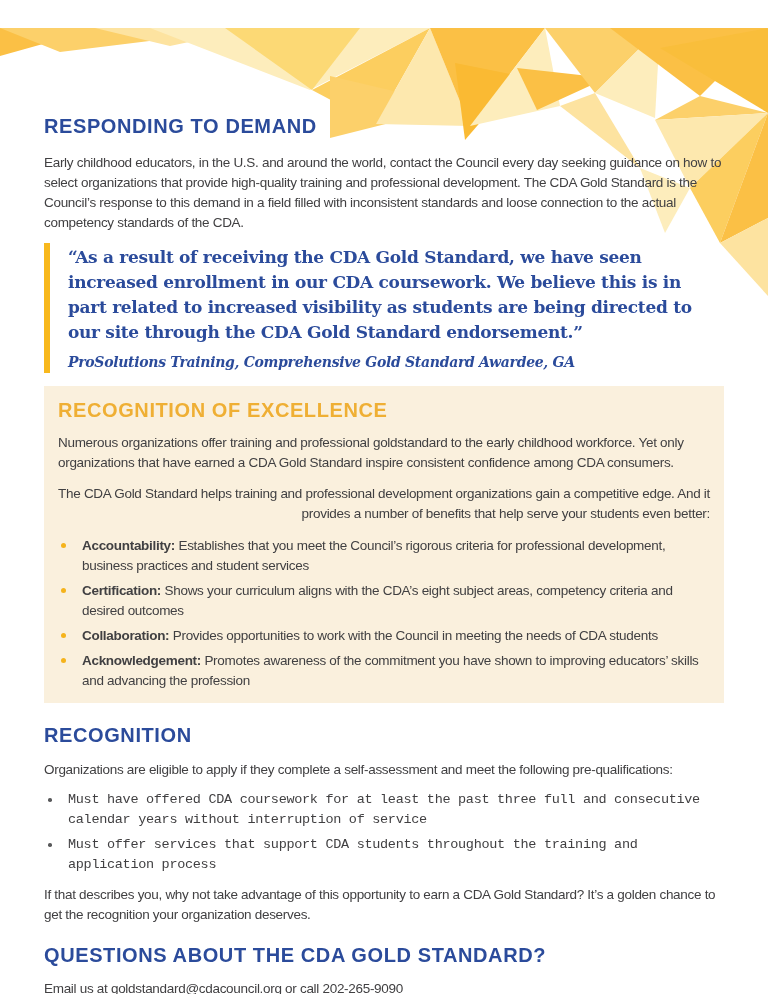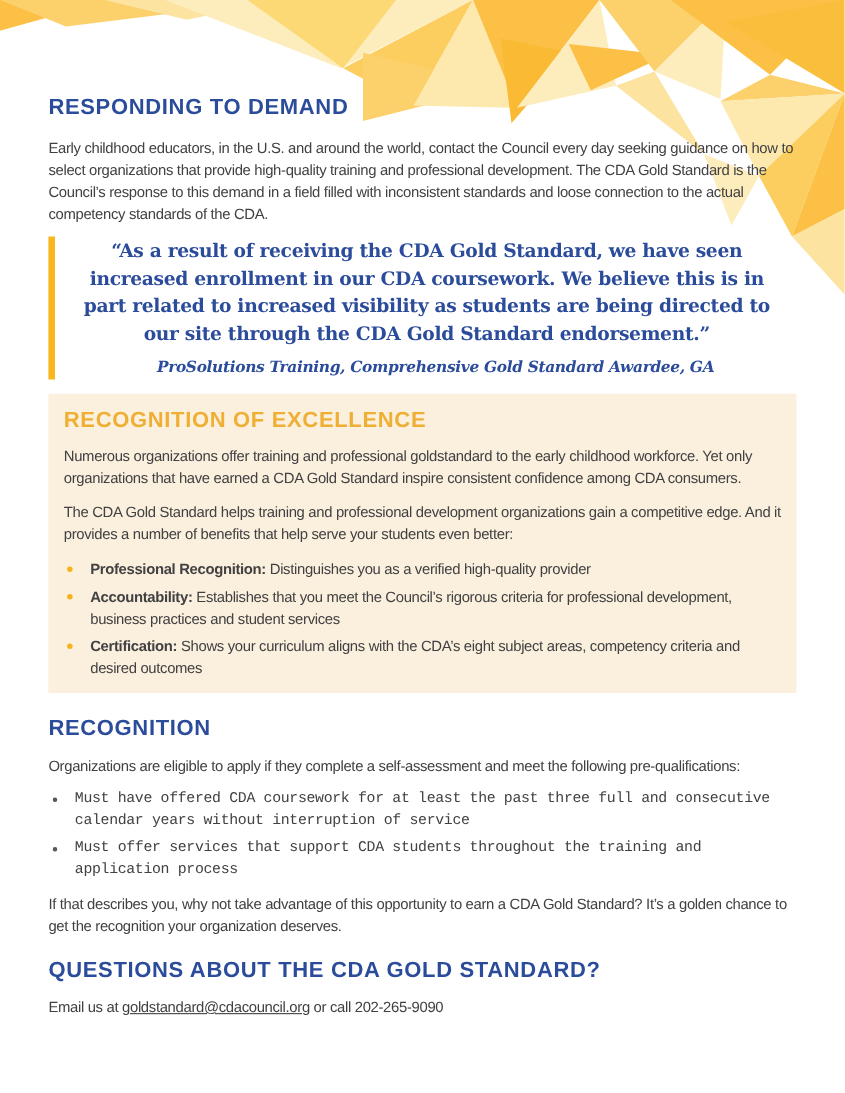--- a/index.html
+++ b/index.html
@@ -9,20 +9,21 @@
     height: 994px;
     overflow: hidden;
     background: #ffffff;
     font-family: "Liberation Sans", "DejaVu Sans", sans-serif;
   }
   .page {
     position: relative;
     width: 768px;
     height: 752px;
     background: #ffffff;
+    margin-top: 28px;
   }
   .banner {
     position: absolute;
     top: 0;
     left: 0;
     z-index: 0;
     pointer-events: none;
   }
   .content {
     position: relative;
@@ -43,21 +44,20 @@
     color: var(--heading-blue, #2B4B9B);
   }
   h1.h-elig { margin: 20px 0 13px 0; }
   h1.h-questions { margin: 18px 0 12px 0; }
   p.body-para { margin: 0 0 10px 0; }
   
   blockquote {
     margin: 0;
     padding: 2px 0 2px 18px;
     border-left: 6px solid var(--gold-bar, #F8B81D);
-    text-align: center;
   }
   .quote-text {
     margin: 0 0 8px 0;
     max-width: 640px;
     font-family: "DejaVu Serif", "Liberation Serif", serif;
     font-weight: 700;
     font-size: 17px;
     line-height: 25px;
     letter-spacing: -0.3px;
     color: var(--heading-blue, #2B4B9B);
@@ -80,21 +80,21 @@
   }
   .recognition h2 {
     margin: 0 0 11px 0;
     font-size: 20px;
     line-height: 24px;
     font-weight: 700;
     letter-spacing: 0.6px;
     color: var(--gold-heading, #EFAF34);
   }
   .recognition p { margin: 0 0 11px 0; }
-  .recognition p.last-para { margin-bottom: 12px; }
+  .recognition p.last-para { margin-bottom: 12px; text-align: right; }
   ul { list-style: none; margin: 0; padding: 0; }
   ul.benefits li {
     position: relative;
     padding-left: 24px;
     margin-bottom: 5px;
   }
   ul.benefits li:last-child { margin-bottom: 0; }
   .gold-dot {
     position: absolute;
     left: 3px;
@@ -169,29 +169,33 @@
       <p class="quote-attribution">ProSolutions Training, Comprehensive Gold Standard Awardee, GA</p>
     </blockquote>
 
     <section class="recognition">
       <h2>RECOGNITION OF EXCELLENCE</h2>
       <p>Numerous organizations offer training and professional goldstandard to the early childhood workforce. Yet only organizations that have earned a CDA Gold Standard inspire consistent confidence among CDA consumers.</p>
       <p class="last-para">The CDA Gold Standard helps training and professional development organizations gain a competitive edge. And it provides a number of benefits that help serve your students even better:</p>
       <ul class="benefits">
         <li>
           <span class="gold-dot"></span>
-          <span class="benefit-label">Professional Recognition:</span><span> Distinguishes you as a verified high-quality provider</span>
-        </li>
-        <li>
-          <span class="gold-dot"></span>
           <span class="benefit-label">Accountability:</span><span> Establishes that you meet the Council’s rigorous criteria for professional development, business practices and student services</span>
         </li>
         <li>
           <span class="gold-dot"></span>
           <span class="benefit-label">Certification:</span><span> Shows your curriculum aligns with the CDA’s eight subject areas, competency criteria and desired outcomes</span>
+        </li>
+        <li>
+          <span class="gold-dot"></span>
+          <span class="benefit-label">Collaboration:</span><span> Provides opportunities to work with the Council in meeting the needs of CDA students</span>
+        </li>
+        <li>
+          <span class="gold-dot"></span>
+          <span class="benefit-label">Acknowledgement:</span><span> Promotes awareness of the commitment you have shown to improving educators’ skills and advancing the profession</span>
         </li>
       </ul>
     </section>
 
     <h1 class="h-elig">RECOGNITION</h1>
     <p class="body-para">Organizations are eligible to apply if they complete a self-assessment and meet the following pre-qualifications:</p>
     <ul class="prequals">
       <li>
         <span class="gray-dot"></span>
         <span>Must have offered CDA coursework for at least the past three full and consecutive calendar years without interruption of service</span>

